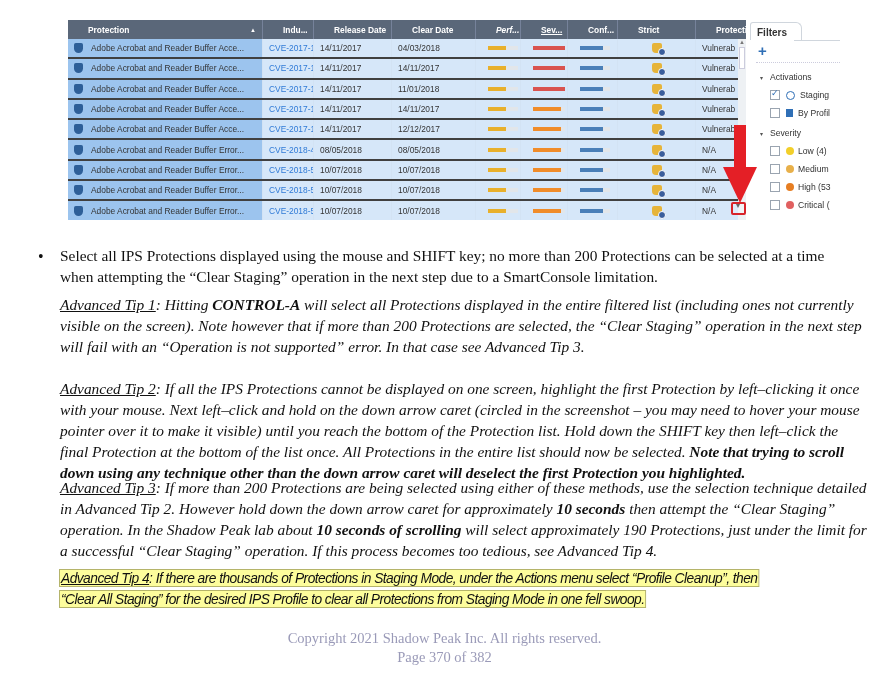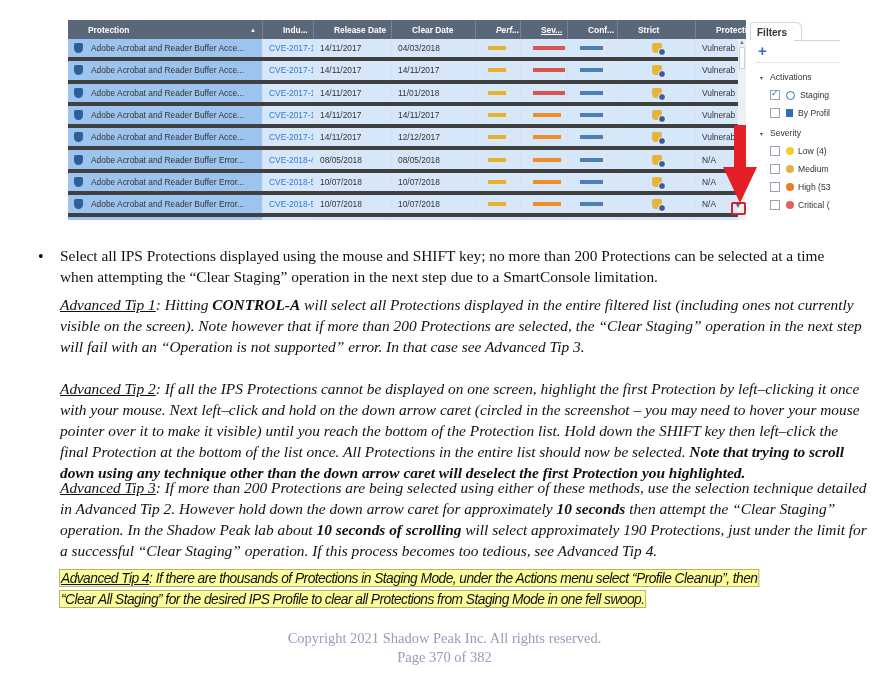--- a/index.html
+++ b/index.html
@@ -3,21 +3,21 @@
 <meta charset="utf-8">
 <style>
   html, body { margin: 0; padding: 0; background: #ffffff; }
   body { width: 889px; height: 686px; position: relative; overflow: hidden; font-family: "Liberation Serif", serif; color: #111; }
 
   
   .shot { position: absolute; left: 68px; top: 20px; width: 772px; height: 200px; background: #fff; overflow: hidden; }
   .grid { position: absolute; left: 0; top: 0; width: 678px; height: 200px; font-family: "Liberation Sans", sans-serif; font-size: 8.4px; }
   .ghead { display: flex; height: 19px; background: #5a6779; color: #fff; font-weight: bold; }
   .ghead .c { display: flex; align-items: center; padding-left: 20px; box-sizing: border-box; border-right: 1px solid #76829a; white-space: nowrap; overflow: hidden; }
-  .grow { display: flex; height: 18.3px; border-bottom: 4px solid #404040; }
+  .grow { display: flex; height: 18.3px; border-bottom: 2px solid #404040; }
   .grow .c { display: flex; align-items: center; box-sizing: border-box; padding-left: 6px; white-space: nowrap; overflow: hidden; border-right: 1px solid #d3e3f4; color: #333; }
   .grow.sel .c { background: #d6e7f9; }
   .grow.sel .c.prot { background: #9cc4ee; }
   .grow.partial .c { background: #f5f7fa; color: #9aa; }
   .grow.partial .c.prot { background: #f5f7fa; }
   .c.prot { width: 195px; }
   .c.ind { width: 51px; color: #2f7ad6 !important; }
   .c.rel { width: 78px; }
   .c.upd { width: 84px; }
   .c.perf { width: 45px; font-style: italic; }

